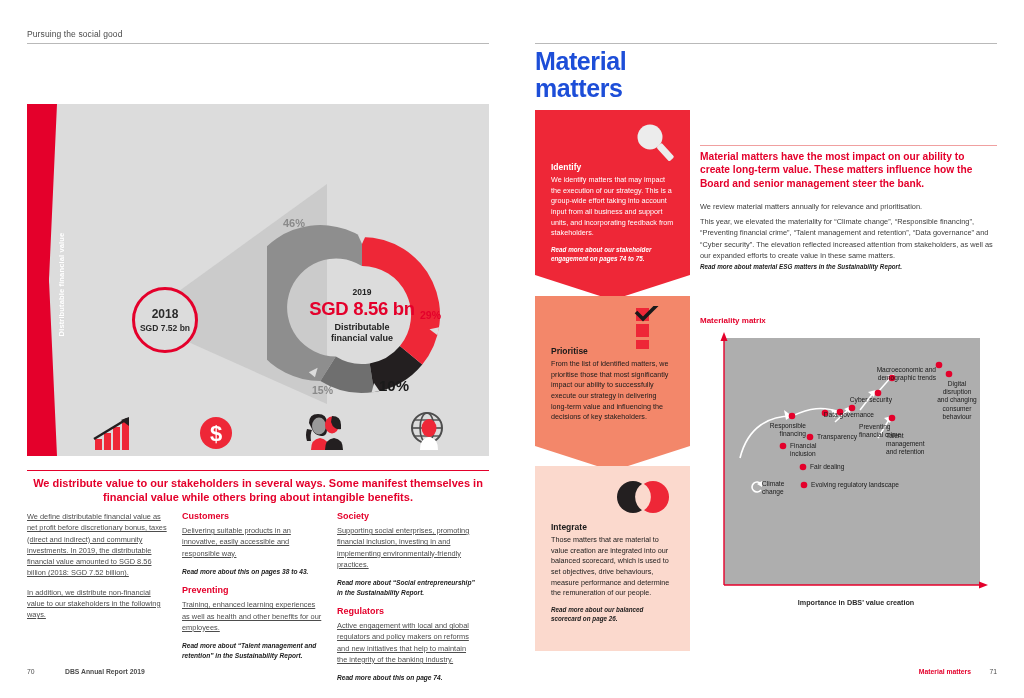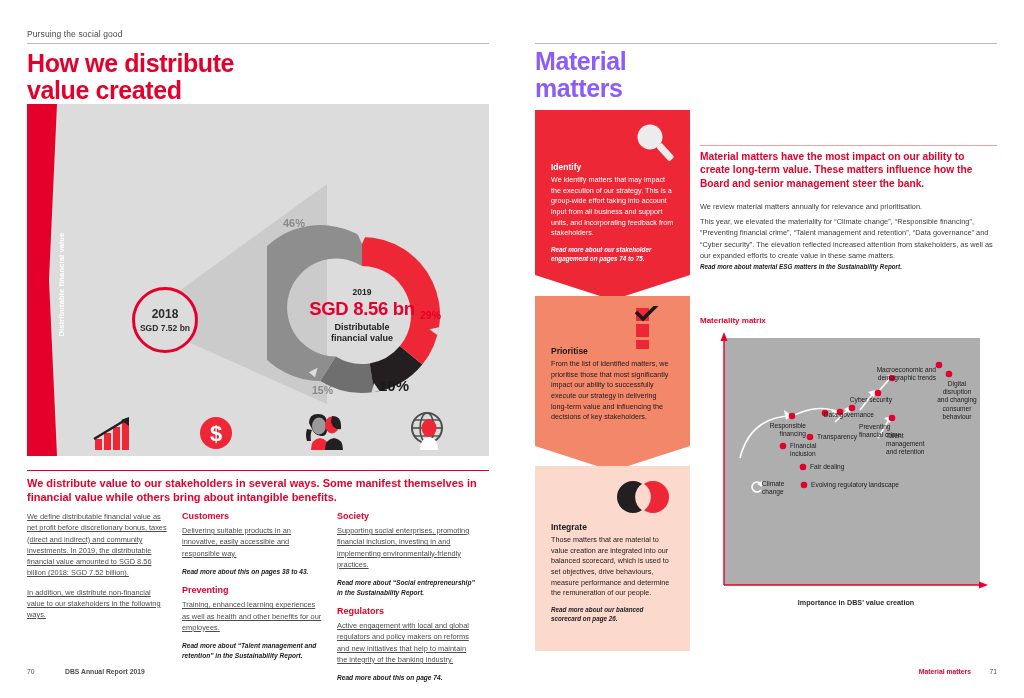--- a/index.html
+++ b/index.html
@@ -78,21 +78,21 @@
   .legend { position: absolute; left: 66px; top: 305px; width: 420px; display: flex; gap: 0; }
   .legend-col { width: 104px; padding-right: 12px; }
   .legend-icon { height: 42px; display: flex; align-items: flex-end; margin-bottom: 5px; }
 
   
   .rule-mid {
     position: absolute; left: 27px; top: 470px; width: 462px; height: 1px; background: #e4002b;
   }
   .lead {
     position: absolute; left: 27px; top: 476px; width: 462px;
-    font-size: 11px; font-weight: bold; color: #e4002b; line-height: 1.3;
+    font-size: 11px; font-weight: bold; color: #e4002b; line-height: 1.3; text-align: center;
   }
   .cols { position: absolute; left: 27px; top: 511px; width: 462px; display: flex; }
   .col { padding-right: 14px; }
   .col-a { width: 155px; }
   .col-b { width: 155px; }
   .col-c { width: 152px; }
   .body-p { font-size: 7.4px; line-height: 1.52; color: #4d4d4d; margin-bottom: 8px; text-decoration: underline; }
   .h-red { font-size: 9px; font-weight: bold; color: #e4002b; margin-bottom: 4px; }
   .readmore {
     font-size: 6.6px; font-style: italic; font-weight: bold; color: #1a1a1a;
@@ -104,21 +104,21 @@
   .footer-l .pg { display:inline-block; width: 38px; }
   .footer-l .txt { font-weight: bold; }
   .footer-r { position: absolute; right: 27px; top: 668px; font-size: 6.8px; text-align: right; }
   .footer-r .txt { font-weight: bold; color: #e4002b; }
   .footer-r .pg { display:inline-block; width: 26px; text-align: right; color: #4d4d4d; }
 
   
   .r-rule-top { position: absolute; left: 535px; top: 43px; width: 462px; height: 1px; background: #b9b9b9; }
   .r-title {
     position: absolute; left: 535px; top: 48px; width: 180px;
-    font-size: 25px; font-weight: bold; color: #8b5cf6; line-height: 1.08; letter-spacing: -.4px;
+    font-size: 25px; font-weight: bold; color: #1d4ed8; line-height: 1.08; letter-spacing: -.4px;
   }
 
   
   .banner { position: absolute; left: 535px; width: 155px; }
   .banner-inner { position: relative; width: 155px; }
   .banner-body { padding: 8px 16px; position: relative; z-index: 2; }
   .banner-h { font-size: 8.5px; font-weight: bold; margin-bottom: 3px; }
   .banner-p { font-size: 7.2px; line-height: 1.48; }
   .banner-rm { font-size: 6.3px; font-style: italic; font-weight: bold; line-height: 1.4; margin-top: 7px; }
 
@@ -156,22 +156,20 @@
     white-space: pre-line;
   }
 </style>
 </head>
 <body>
 
 <div class="page page-left">
 
   <div class="kicker">Pursuing the social good</div>
   <div class="rule-top"></div>
-  <div class="title-red" style="white-space:pre-line">How we distribute
-value created</div>
 
   <div class="info-panel">
 
     <svg class="panel-wedge" width="462" height="352">
       <polygon points="112,216 300,80 300,300" fill="#c9c9c9" opacity="0.95"></polygon>
     </svg>
 
     <svg class="red-arrow" width="30" height="352" viewBox="0 0 30 352">
       <polygon points="0,0 30,0 22,176 30,352 0,352" fill="#e4002b"></polygon>
       <polygon points="30,0 22,176 30,352" fill="#ffffff" opacity="0"></polygon>

